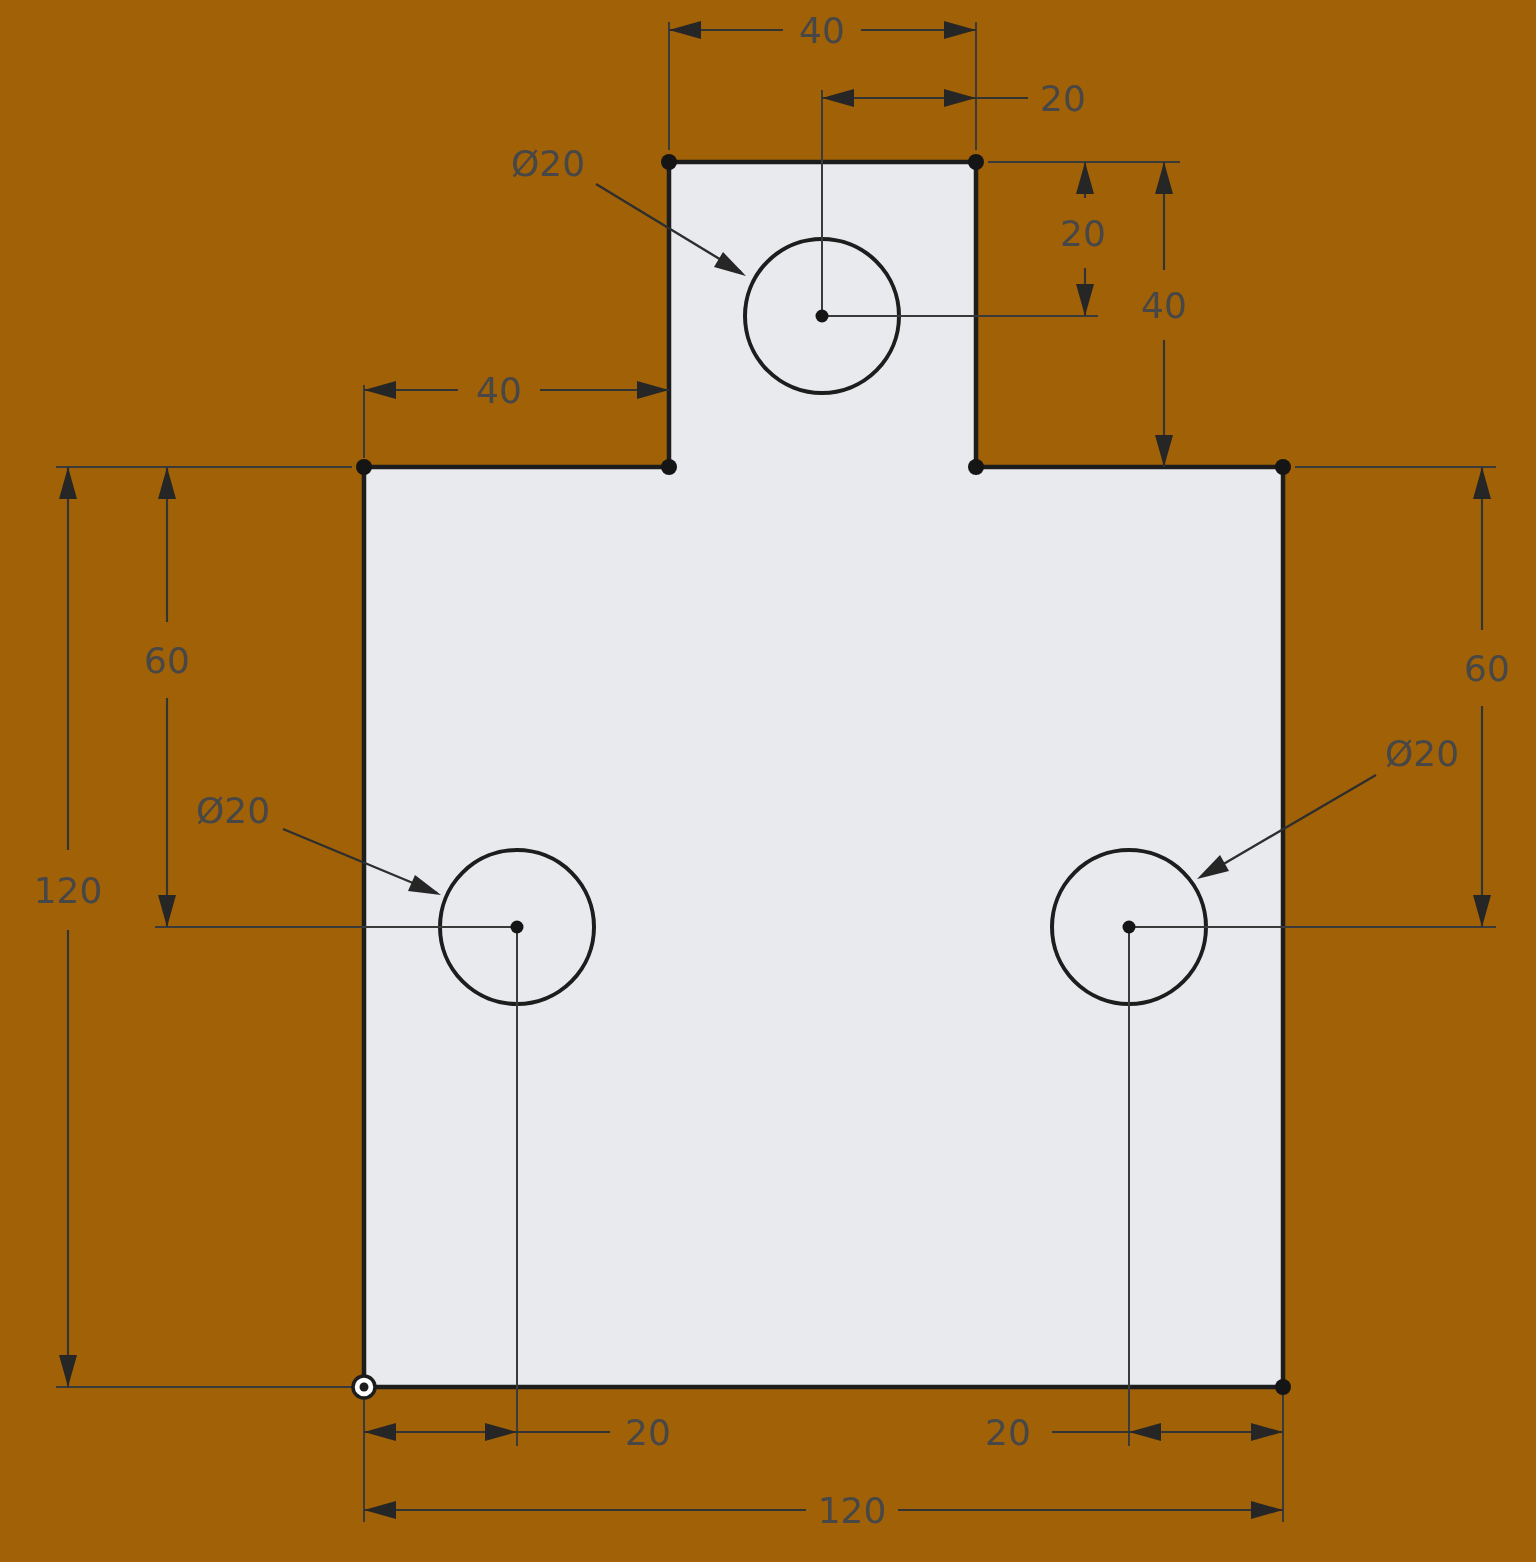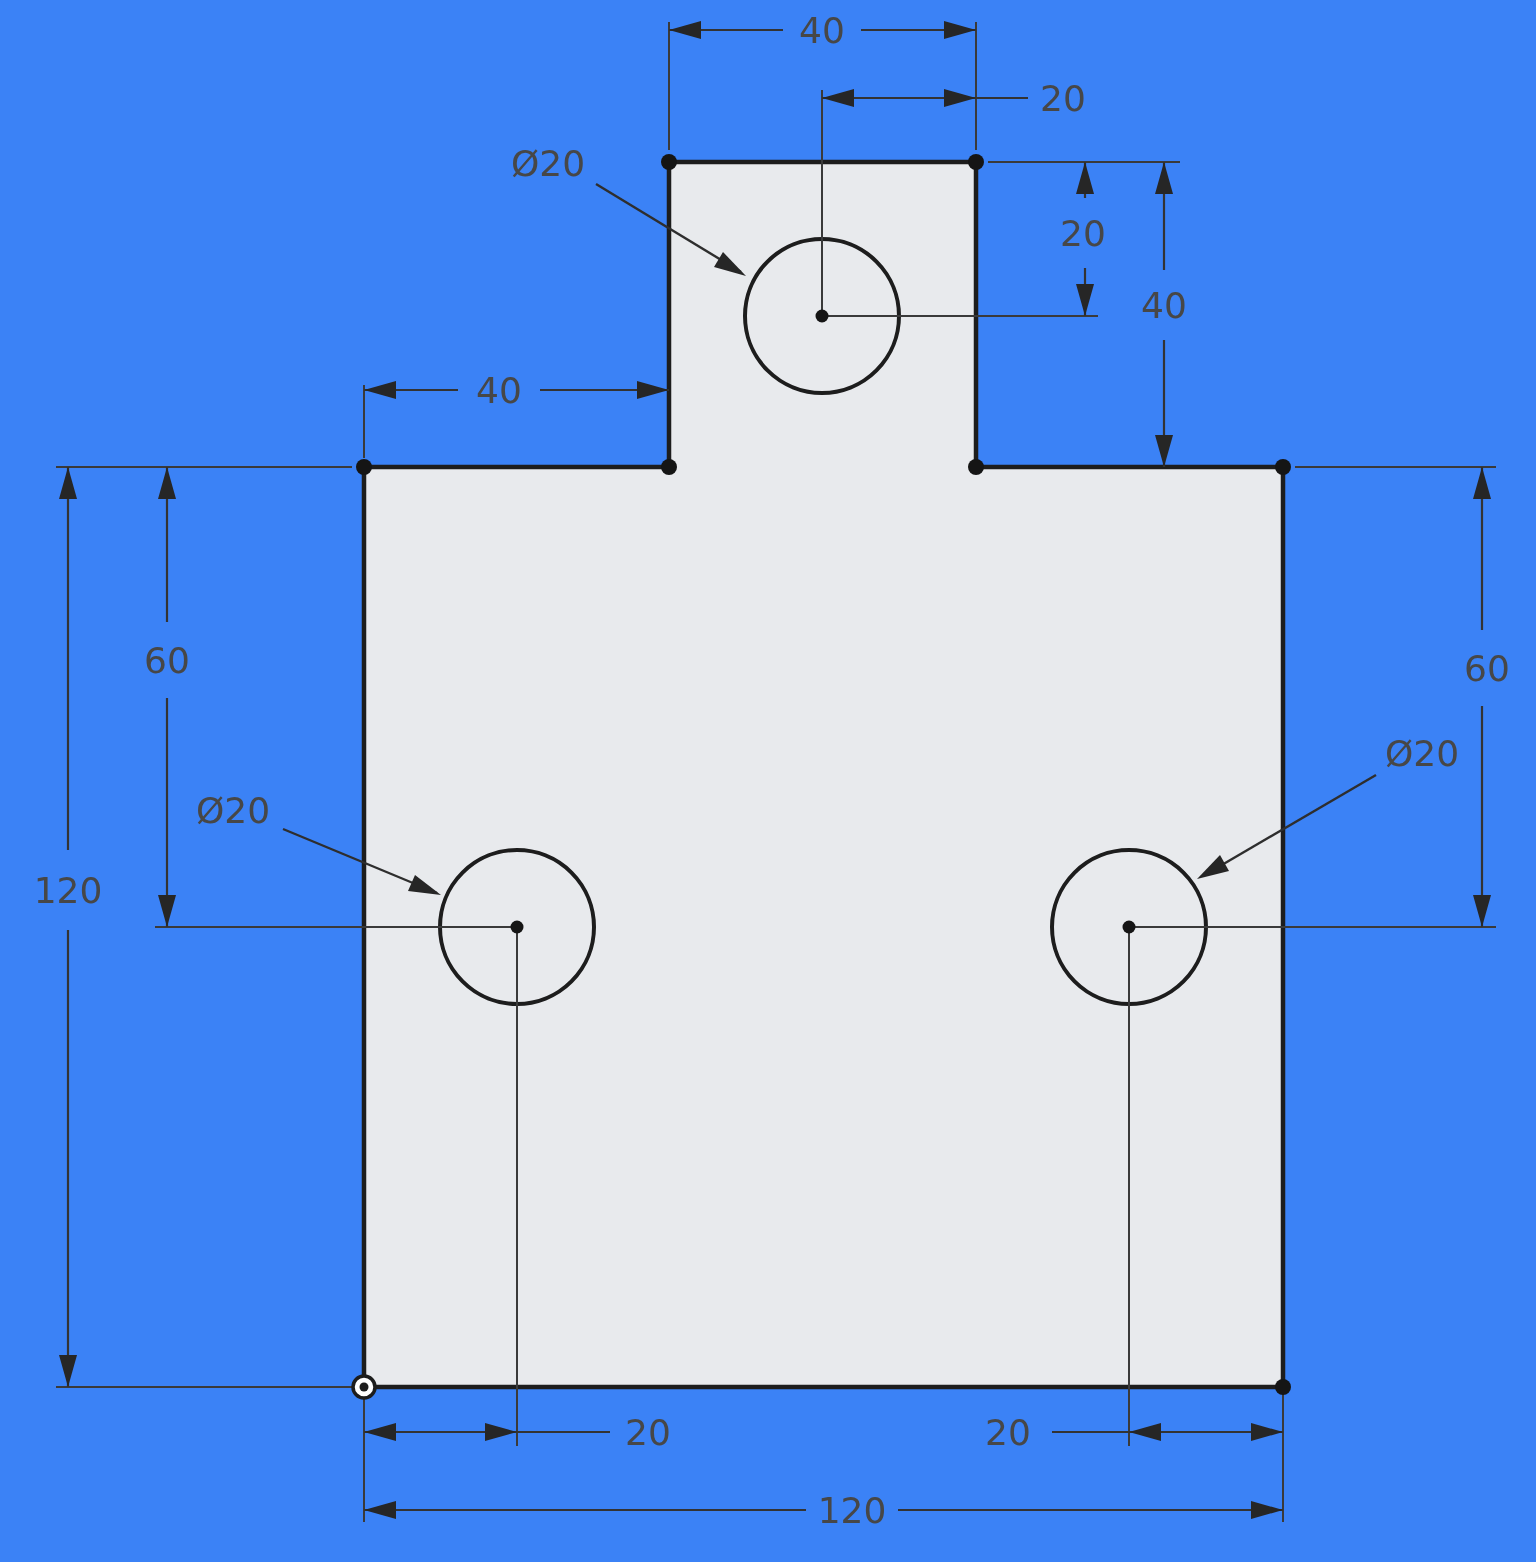--- a/index.html
+++ b/index.html
@@ -7,21 +7,21 @@
     padding: 0;
     background: #ffffff;
     width: 1536px;
     height: 1562px;
     overflow: hidden;
   }
   .canvas {
     position: relative;
     width: 1536px;
     height: 1562px;
-    background: #3b82f6;
+    background: #a16207;
   }
   svg { display: block; }
   .part-face   { fill: #e8eaed; stroke: #1d1d1d; stroke-width: 4.5; stroke-linejoin: miter; }
   .hole        { fill: none; stroke: #1d1d1d; stroke-width: 4; }
   .vertex-dot  { fill: #151515; stroke: none; }
   .center-dot  { fill: #151515; stroke: none; }
   .extline     { stroke: #3a3a3a; stroke-width: 2; fill: none; stroke-linecap: butt; }
   .dimline     { stroke: #333333; stroke-width: 2.2; fill: none; stroke-linecap: butt; }
   .leaderline  { stroke: #2e2e2e; stroke-width: 2.4; fill: none; }
   .arrowhead   { fill: #262626; stroke: none; }

